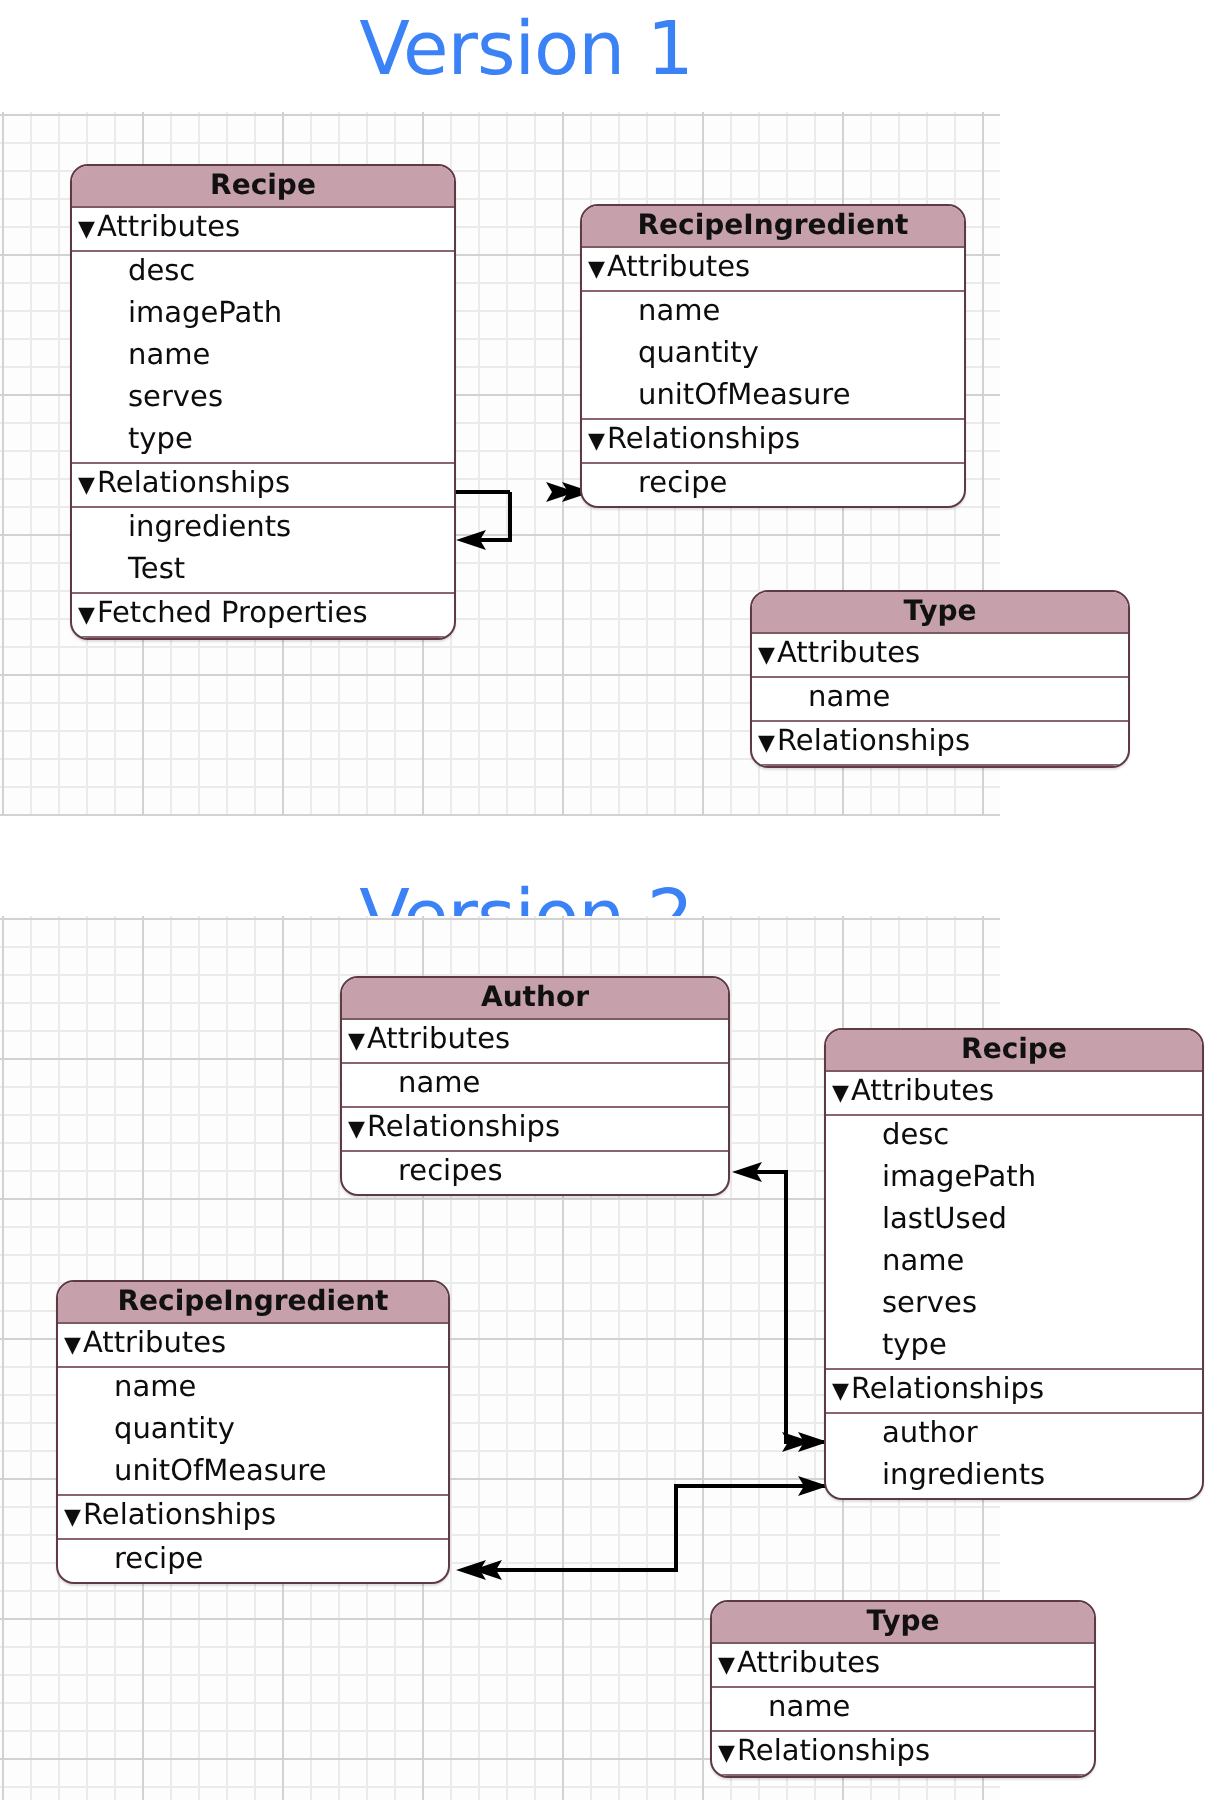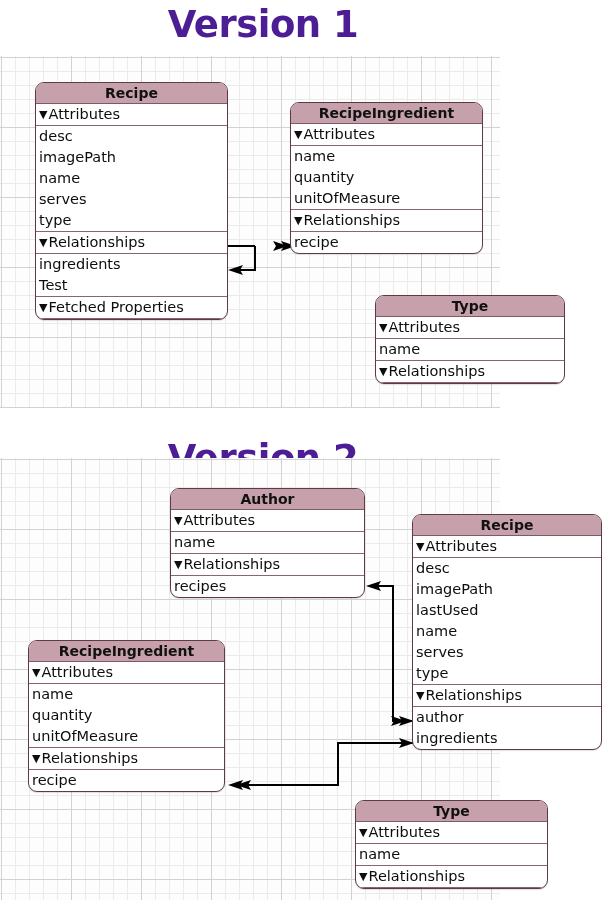--- a/index.html
+++ b/index.html
@@ -21,23 +21,23 @@
     background: #ffffff;
   }
 
   
   .section-title {
     position: absolute;
     left: 0;
     width: 526px;
     text-align: center;
     font-size: 37px;
-    font-weight: 700;
+    font-weight: 400;
     letter-spacing: -0.5px;
-    color: #4c1d95;
+    color: #3b82f6;
     font-family: "DejaVu Sans", "Liberation Sans", sans-serif;
     line-height: 1;
   }
   #title-v1 { top: 6px; }
   #title-v2 { top: 440px; }
 
   
   .canvas {
     position: absolute;
     left: 0;
@@ -101,20 +101,21 @@
   .row .tri {
     display: inline-block;
     font-size: 11px;
     line-height: 21px;
     vertical-align: top;
     margin-right: 1px;
     color: #0d0d0d;
   }
   .row.field {
     font-weight: 400;
+    margin-left: 25px;
   }
 
   
   .conn {
     position: absolute;
     left: 0;
     top: 0;
     overflow: visible;
     pointer-events: none;
   }

